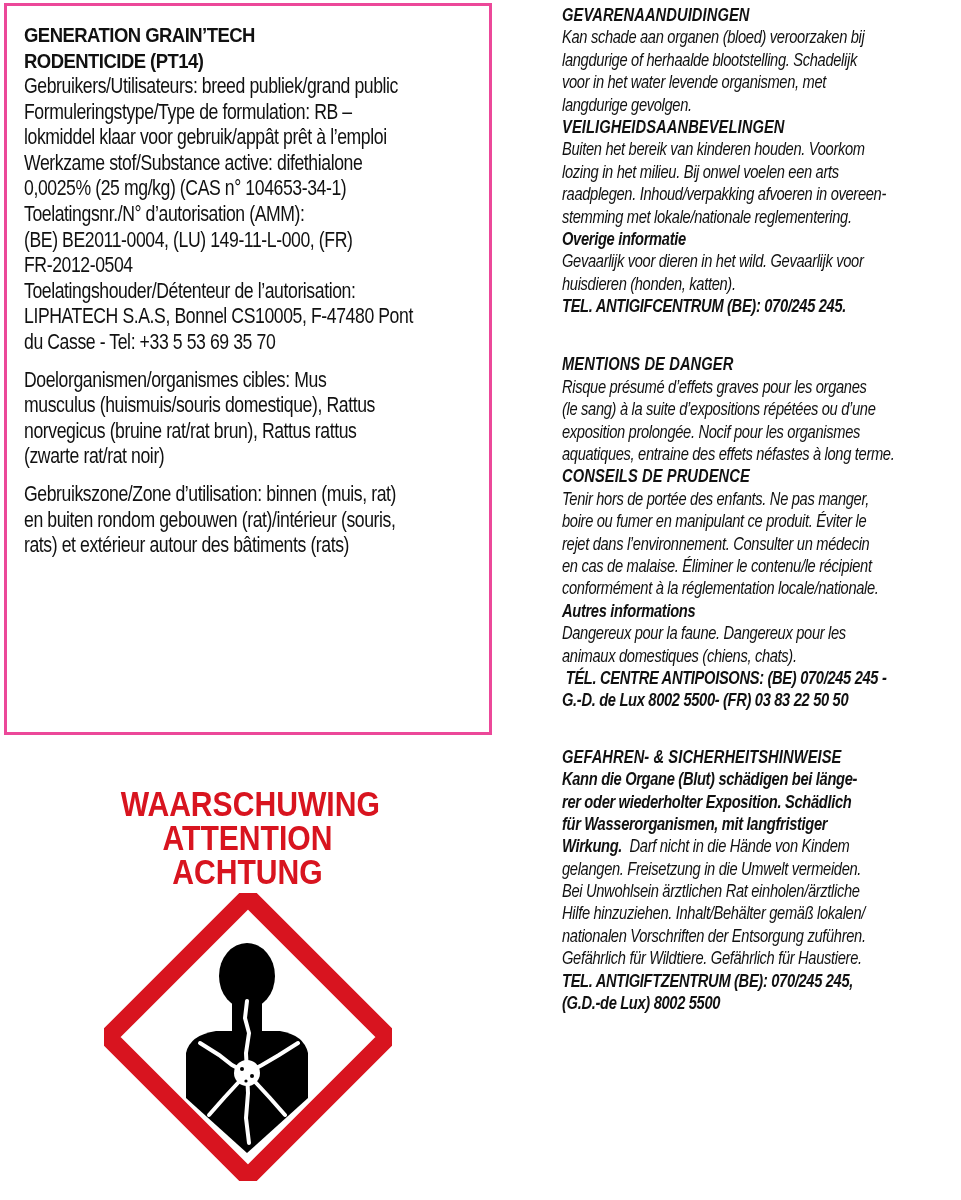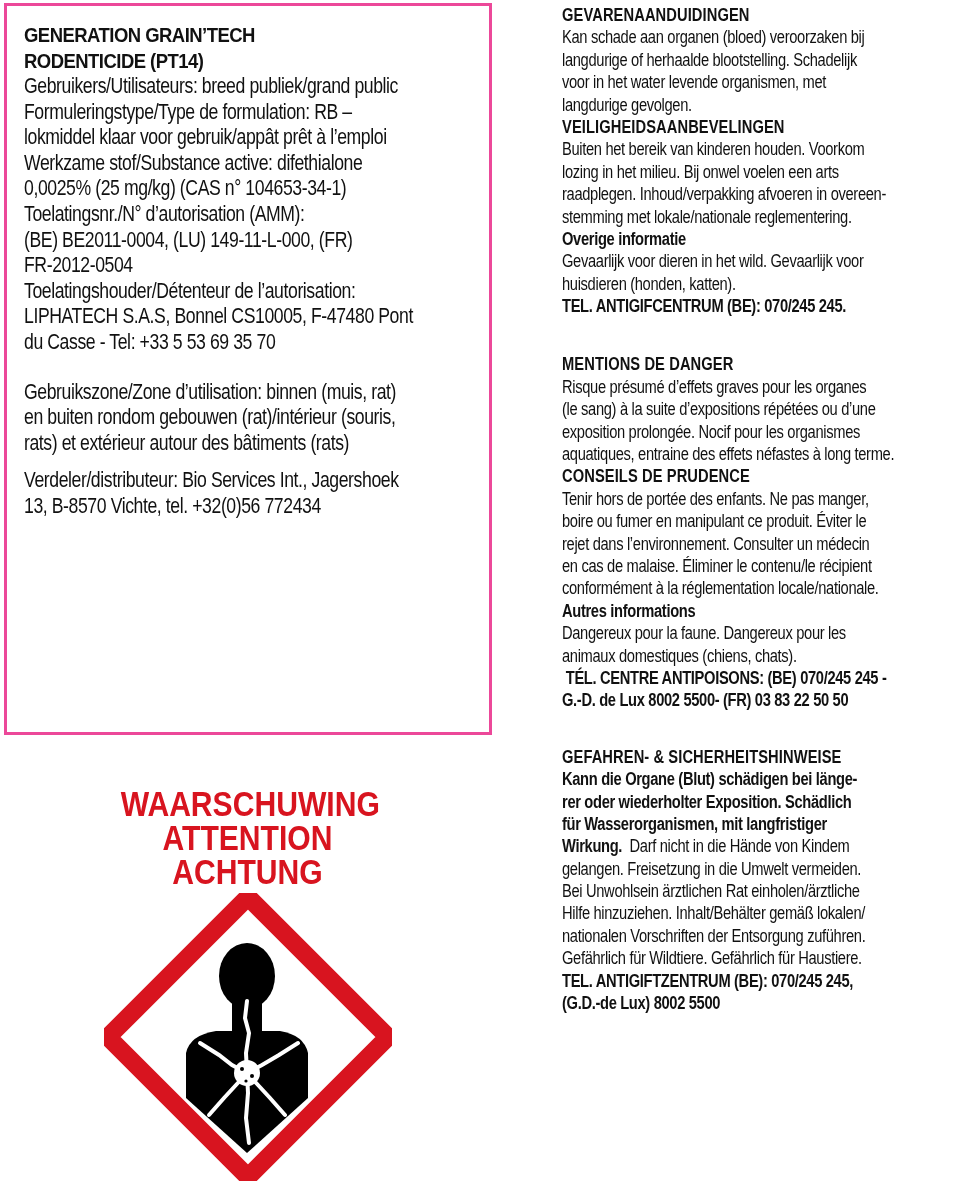--- a/index.html
+++ b/index.html
@@ -30,21 +30,21 @@
     color: #d8141f; font-size: 35px; line-height: 34px; letter-spacing: 0px;
   }
   .signal span { display: block; transform: scaleX(0.86); }
 
   
   .ghs {
     position: absolute; left: 104px; top: 893px; width: 288px; height: 288px;
   }
 
   
-  .right-col { position: absolute; left: 562px; top: 4px; width: 395px; }
+  .right-col { position: absolute; left: 562px; top: 4px; width: 395px; font-style: italic; }
   .rline {
     font-family: "Liberation Sans", sans-serif; font-size: 17.5px; line-height: 22.4px;
     white-space: nowrap; letter-spacing: -0.4px;
     transform: scaleX(0.84); transform-origin: left top; height: 22.4px;
   }
   .rline.b { font-weight: bold; }
   .rline.head { font-weight: bold; letter-spacing: 0.1px; }
   .rline.sub { font-weight: bold; }
   .rgap { height: 36px; }
   .rgap2 { height: 34px; }
@@ -64,31 +64,33 @@
       <div class="info-line">Werkzame stof/Substance active:  difethialone</div>
       <div class="info-line">0,0025% (25 mg/kg) (CAS n° 104653-34-1)</div>
       <div class="info-line">Toelatingsnr./N° d’autorisation (AMM):</div>
       <div class="info-line">(BE) BE2011-0004, (LU) 149-11-L-000, (FR)</div>
       <div class="info-line">FR-2012-0504</div>
       <div class="info-line">Toelatingshouder/Détenteur de l’autorisation:</div>
       <div class="info-line">LIPHATECH S.A.S, Bonnel CS10005, F-47480 Pont</div>
       <div class="info-line">du Casse - Tel: +33 5 53 69 35 70</div>
     </div>
     <div class="gap"></div>
+    <div>
+      <div class="info-line">Doelorganismen/organismes cibles: Mus</div>
+      <div class="info-line">musculus (huismuis/souris domestique), Rattus</div>
+      <div class="info-line">norvegicus (bruine rat/rat brun), Rattus rattus</div>
+      <div class="info-line">(zwarte rat/rat noir)</div>
+    </div>
     <div class="gap"></div>
     <div>
       <div class="info-line">Gebruikszone/Zone d’utilisation: binnen (muis, rat)</div>
       <div class="info-line">en buiten rondom gebouwen (rat)/intérieur (souris,</div>
       <div class="info-line">rats) et extérieur autour des bâtiments (rats)</div>
     </div>
     <div class="gap"></div>
-    <div>
-      <div class="info-line">Verdeler/distributeur: Bio Services Int., Jagershoek</div>
-      <div class="info-line">13, B-8570 Vichte, tel. +32(0)56 772434</div>
-    </div>
   </div>
 </div>
 
 <div class="signal" style="top:787px;">
   <span>WAARSCHUWING</span>
   <span>ATTENTION</span>
   <span>ACHTUNG</span>
 </div>
 
 <div class="ghs">

